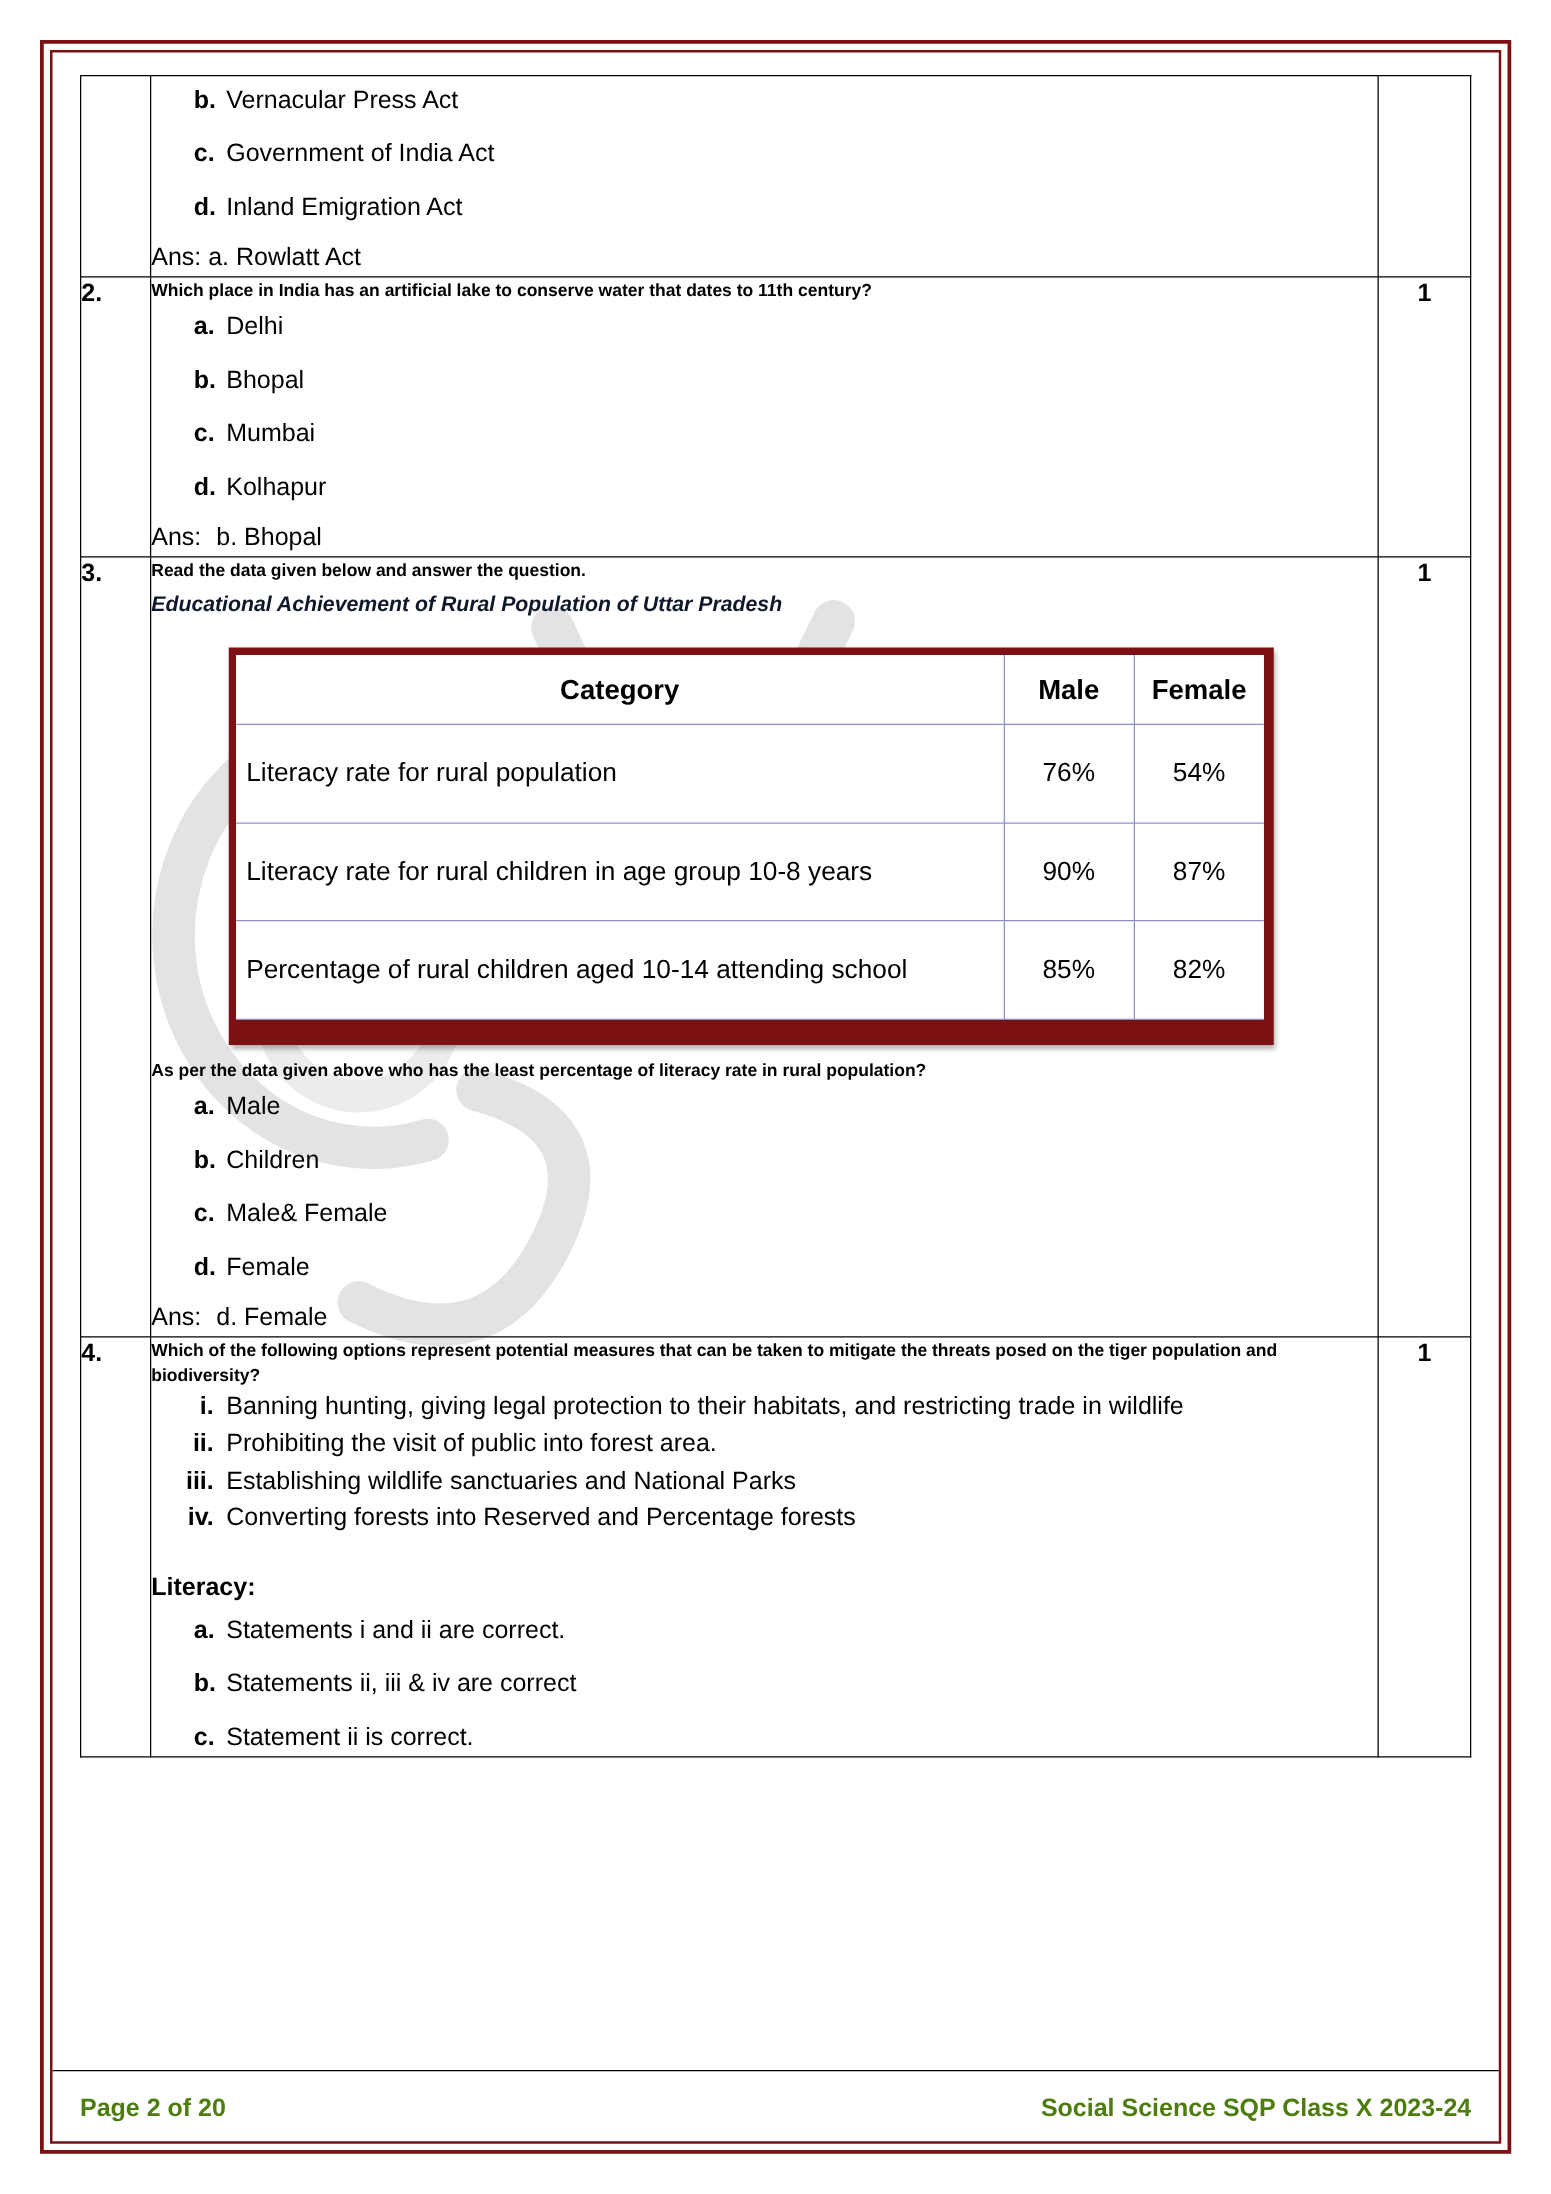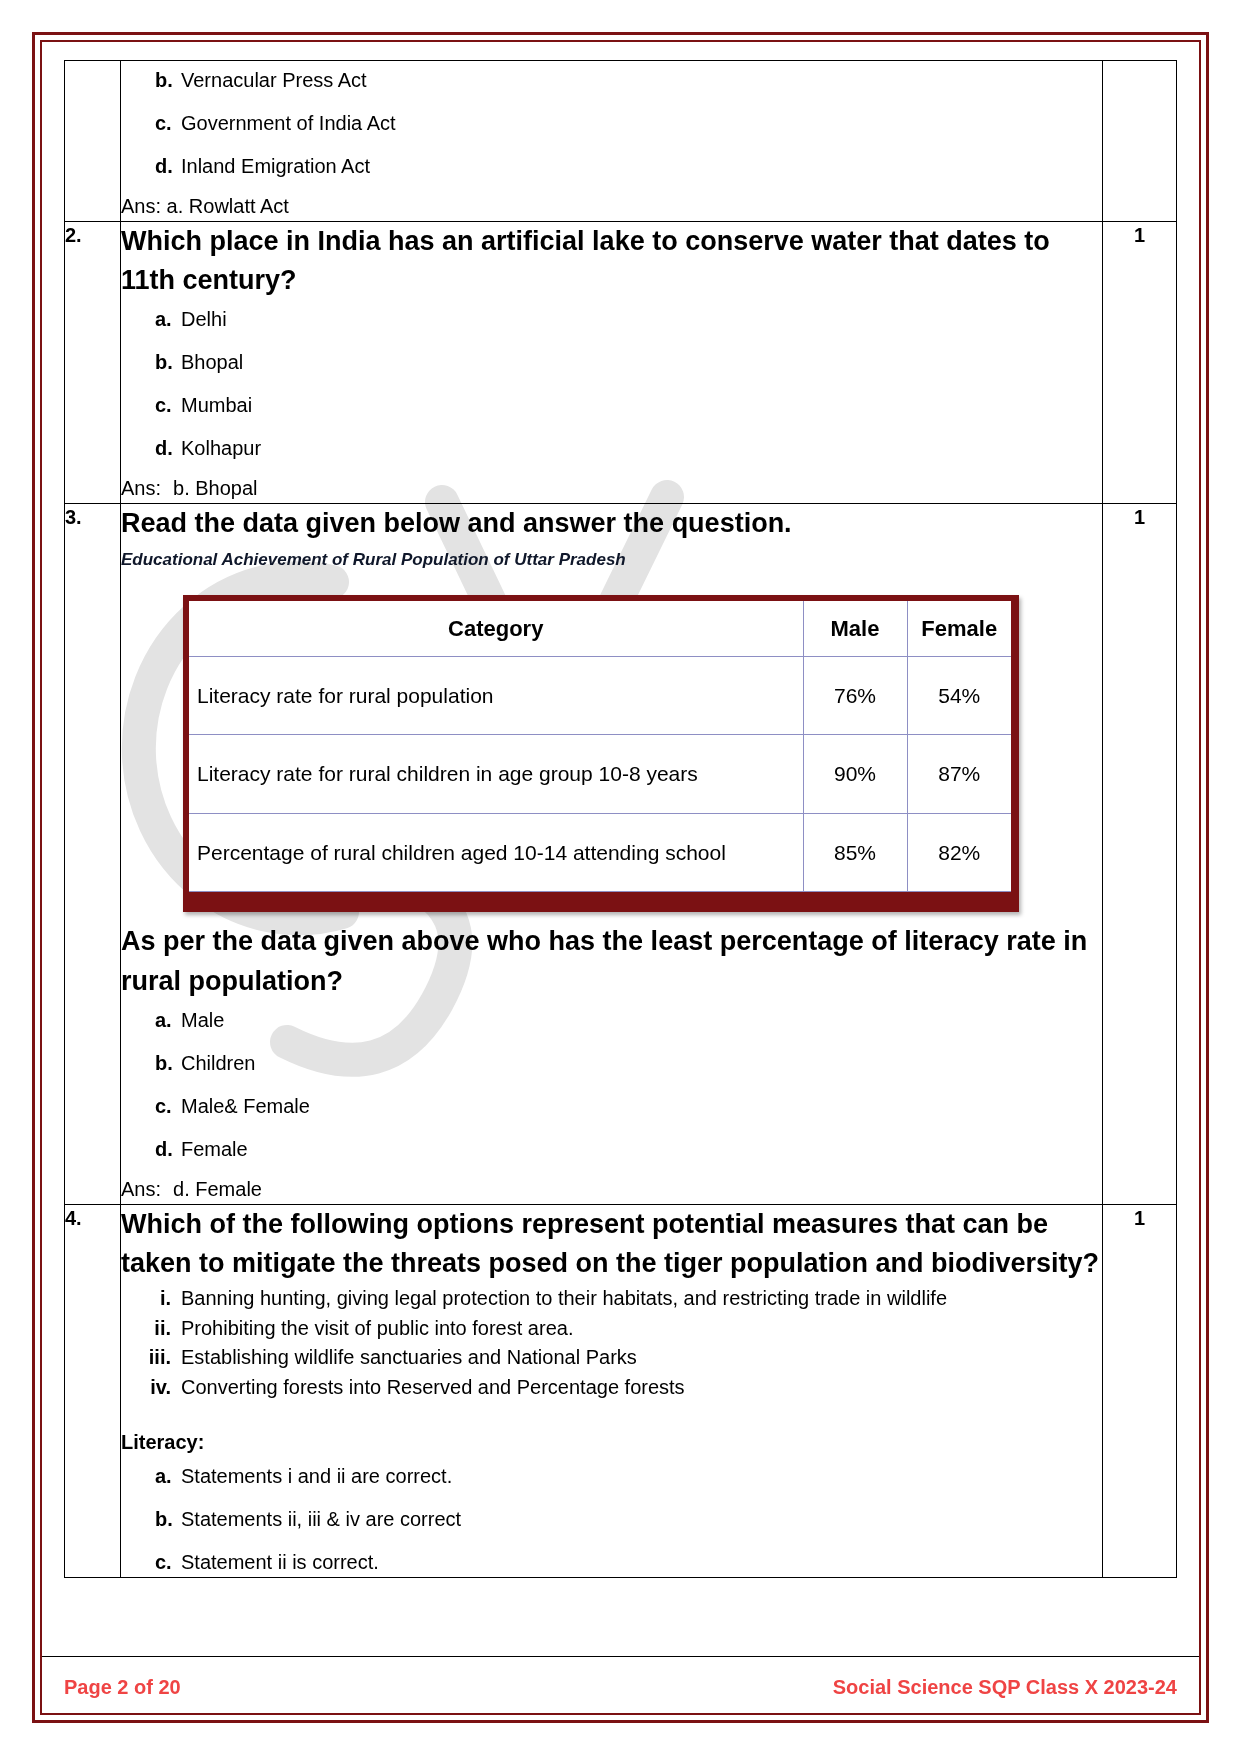--- a/index.html
+++ b/index.html
@@ -71,21 +71,21 @@
     line-height: 1.35;
   }
   .cell-body {
     padding: 8px 12px 10px 12px;
     font-size: 20px;
     line-height: 1.5;
   }
 
   .qstem {
     font-weight: bold;
-    font-size: 27px;
+    font-size: 14px;
     line-height: 1.45;
     margin: 0 0 2px 0;
   }
   .subtitle-italic {
     font-weight: bold;
     font-style: italic;
     font-size: 17px;
     color: #0f172a;
     margin: 4px 0 0 0;
   }
@@ -194,21 +194,21 @@
   
   .footer {
     position: absolute;
     left: 22px; right: 22px;
     bottom: 14px;
     display: flex;
     justify-content: space-between;
     align-items: baseline;
     font-size: 20px;
     font-weight: bold;
-    color: #ef4444;
+    color: #4d7c0f;
     z-index: 2;
   }
   .footer-sep {
     position: absolute;
     left: 0; right: 0;
     bottom: 56px;
     height: 1px;
     background: #000;
     z-index: 2;
   }

